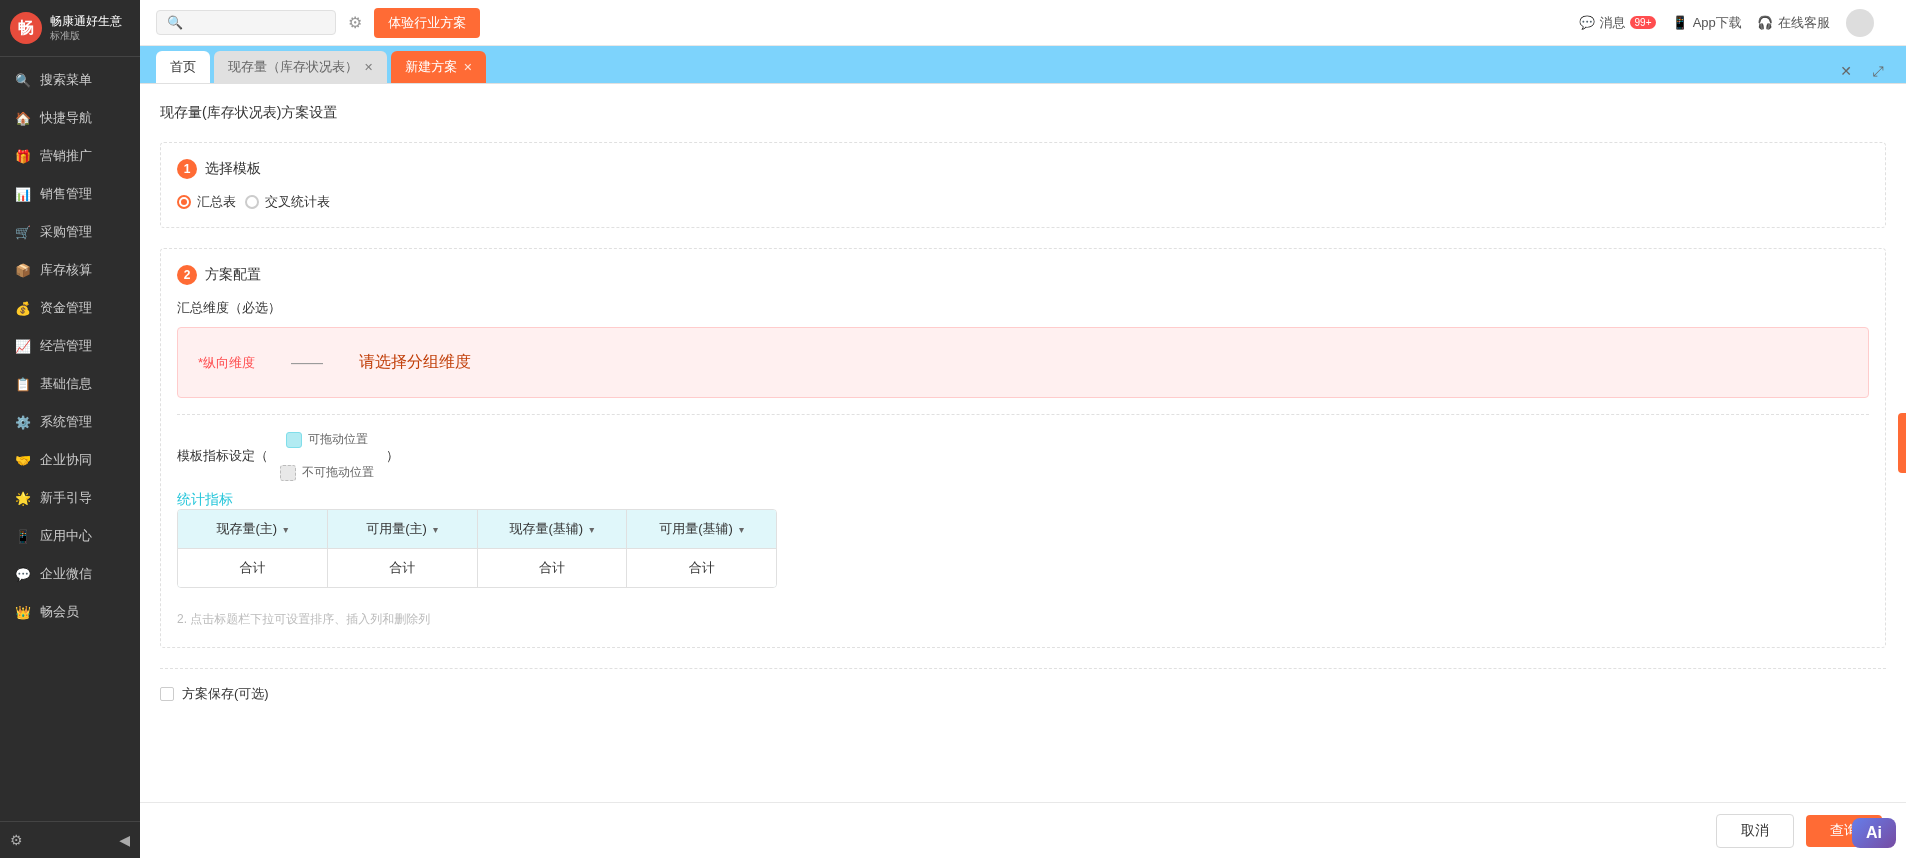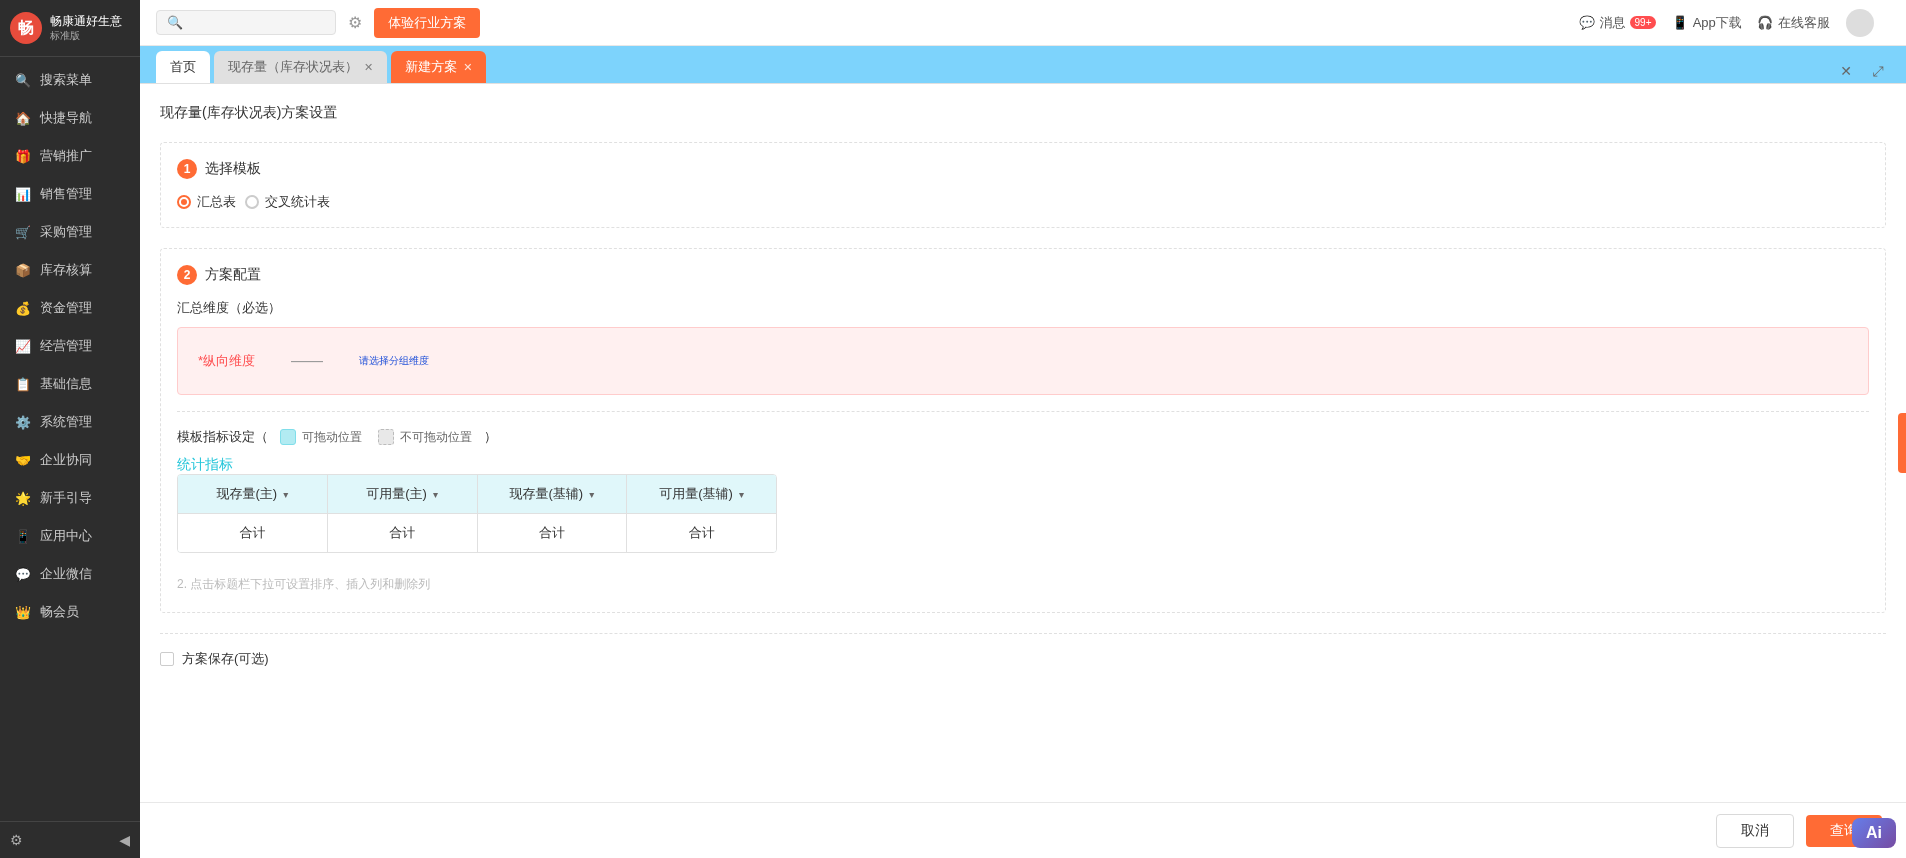--- a/index.html
+++ b/index.html
@@ -56,25 +56,25 @@
     .radio-item { display: flex; align-items: center; gap: 6px; cursor: pointer; font-size: 13px; color: #333; }
     .radio-dot { width: 14px; height: 14px; border-radius: 50%; border: 2px solid #ccc; display: flex; align-items: center; justify-content: center; flex-shrink: 0; }
     .radio-dot.checked { border-color: #ff6b35; }
     .radio-dot.checked::after { content: ''; width: 6px; height: 6px; background: #ff6b35; border-radius: 50%; }
 
     
     .dim-label { font-size: 13px; color: #333; margin-bottom: 10px; }
     .dim-box { background: #fff0f0; border: 1px solid #ffcccc; border-radius: 4px; padding: 24px 20px; display: flex; align-items: center; gap: 36px; }
     .dim-required { color: #ff4d4f; font-size: 13px; }
     .dim-dash { color: #999; font-size: 16px; }
-    .dim-placeholder { color: #1d4ed8; font-size: 10px; }
+    .dim-placeholder { color: #c2410c; font-size: 16px; }
 
     
     .indicator-label { font-size: 13px; color: #333; margin-bottom: 10px; display: flex; align-items: center; gap: 12px; }
-    .indicator-legend { display: flex; align-items: center; gap: 16px; }
+    .indicator-legend { display: flex; align-items: center; gap: 16px; flex-direction: column; }
     .legend-item { display: flex; align-items: center; gap: 6px; font-size: 12px; color: #666; }
     .legend-box { width: 16px; height: 16px; border-radius: 3px; }
     .legend-box.draggable { background: #b2ebf2; border: 1px solid #80deea; }
     .legend-box.non-draggable { background: #e8e8e8; border: 1px dashed #bbb; }
 
     .stats-table { border: 1px solid #e0e0e0; border-radius: 4px; overflow: hidden; display: inline-block; min-width: 600px; }
     .stats-table-header { display: flex; background: #e0f7fa; }
     .stats-col { flex: 1; min-width: 130px; border-right: 1px solid #e0e0e0; }
     .stats-col:last-child { border-right: none; }
     .stats-col-header { display: flex; align-items: center; justify-content: center; padding: 10px 12px; gap: 6px; font-size: 13px; color: #333; border-bottom: 1px solid #e0e0e0; background: #e0f7fa; }

